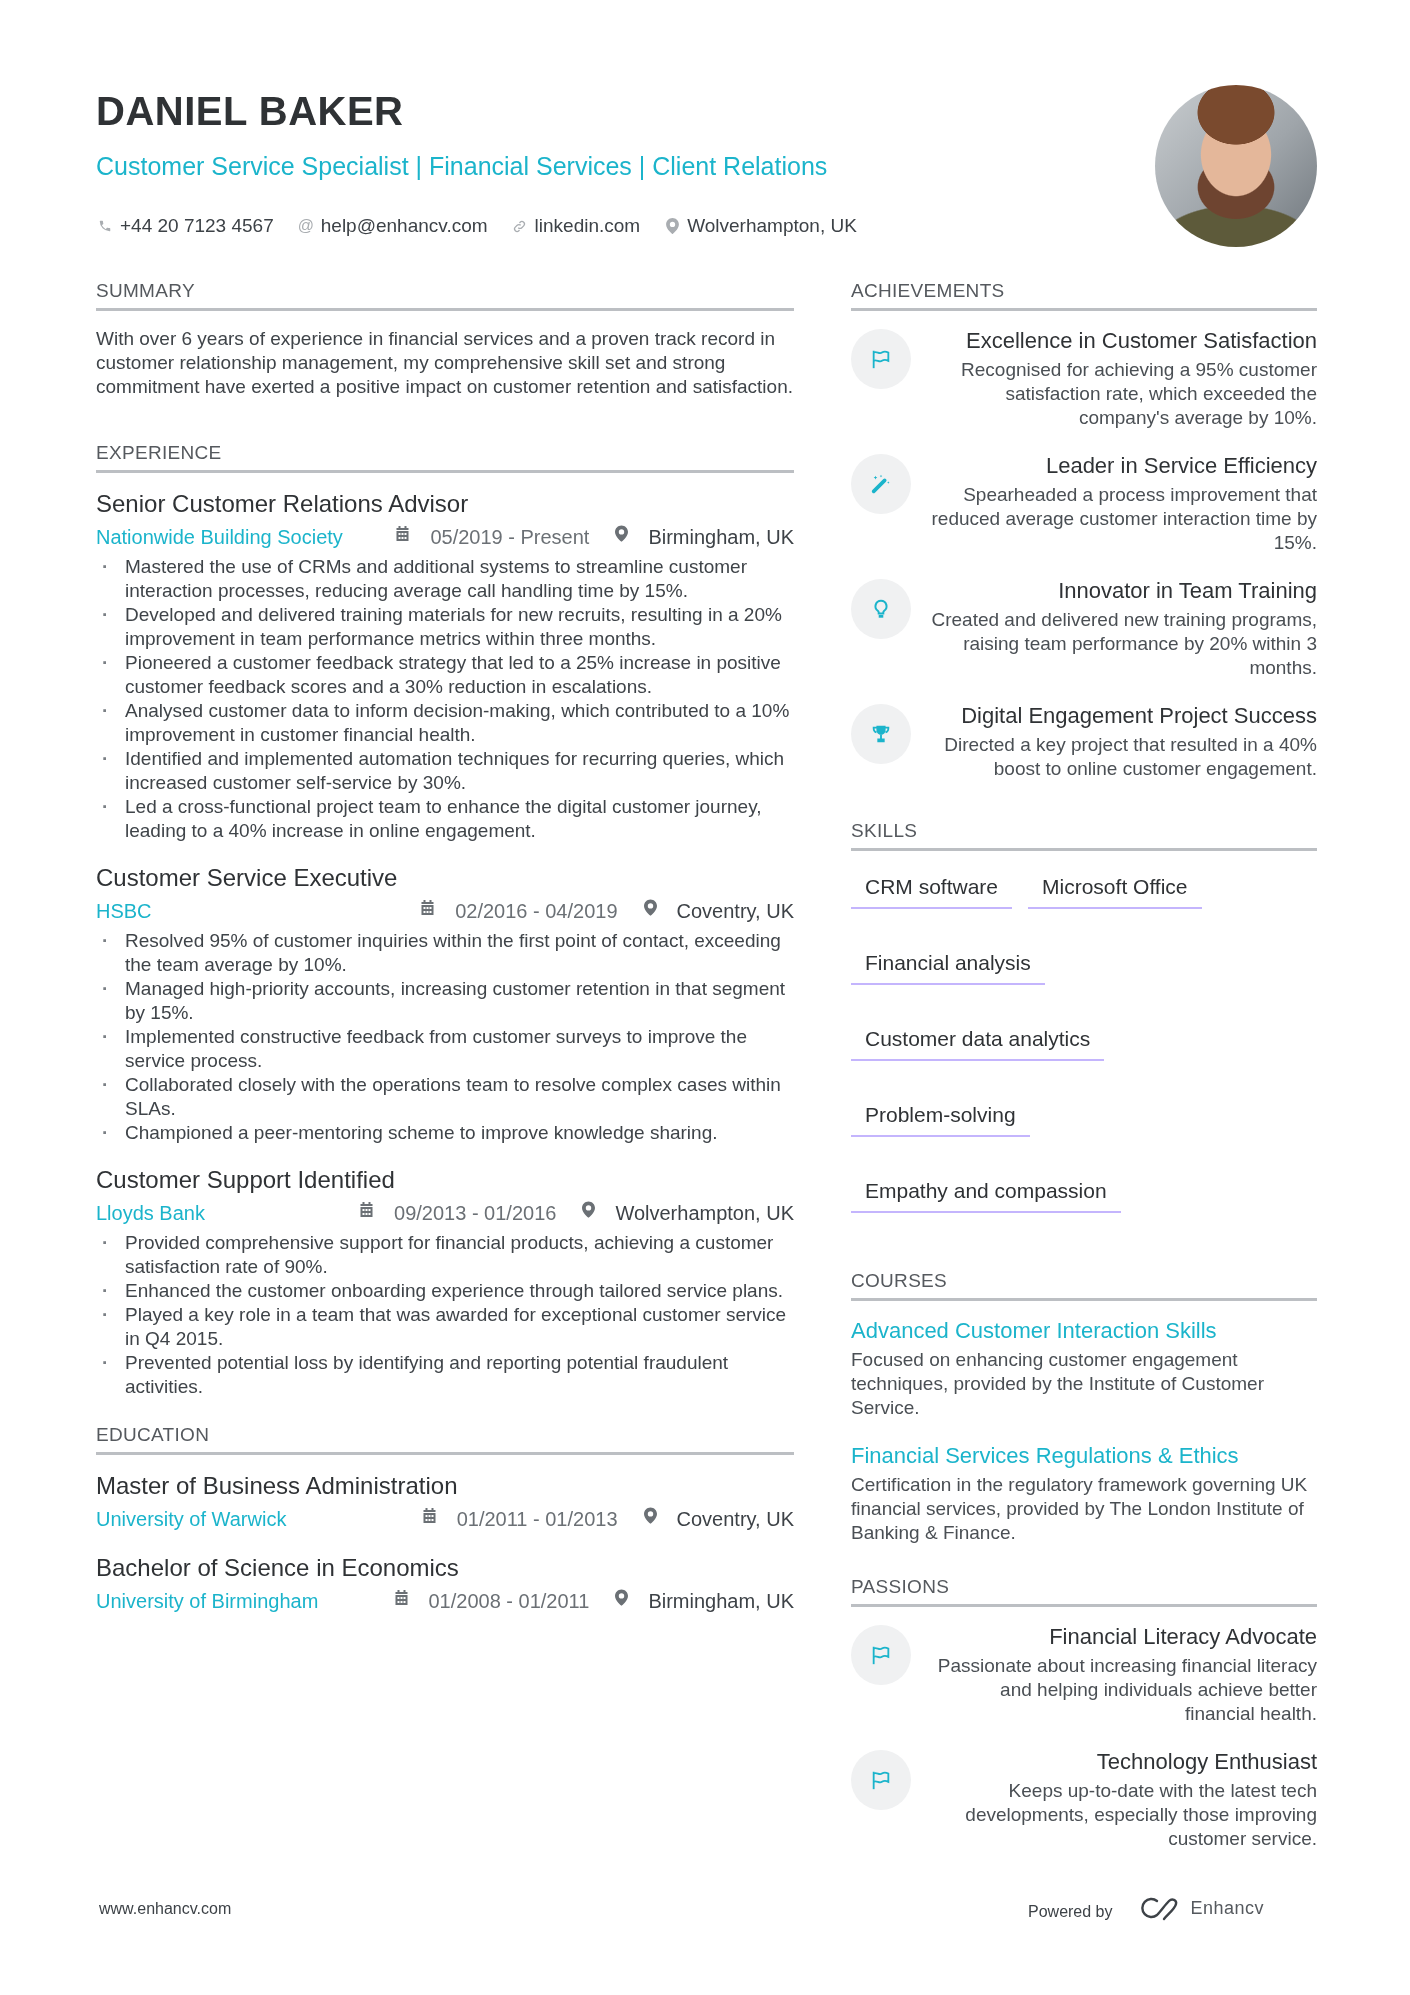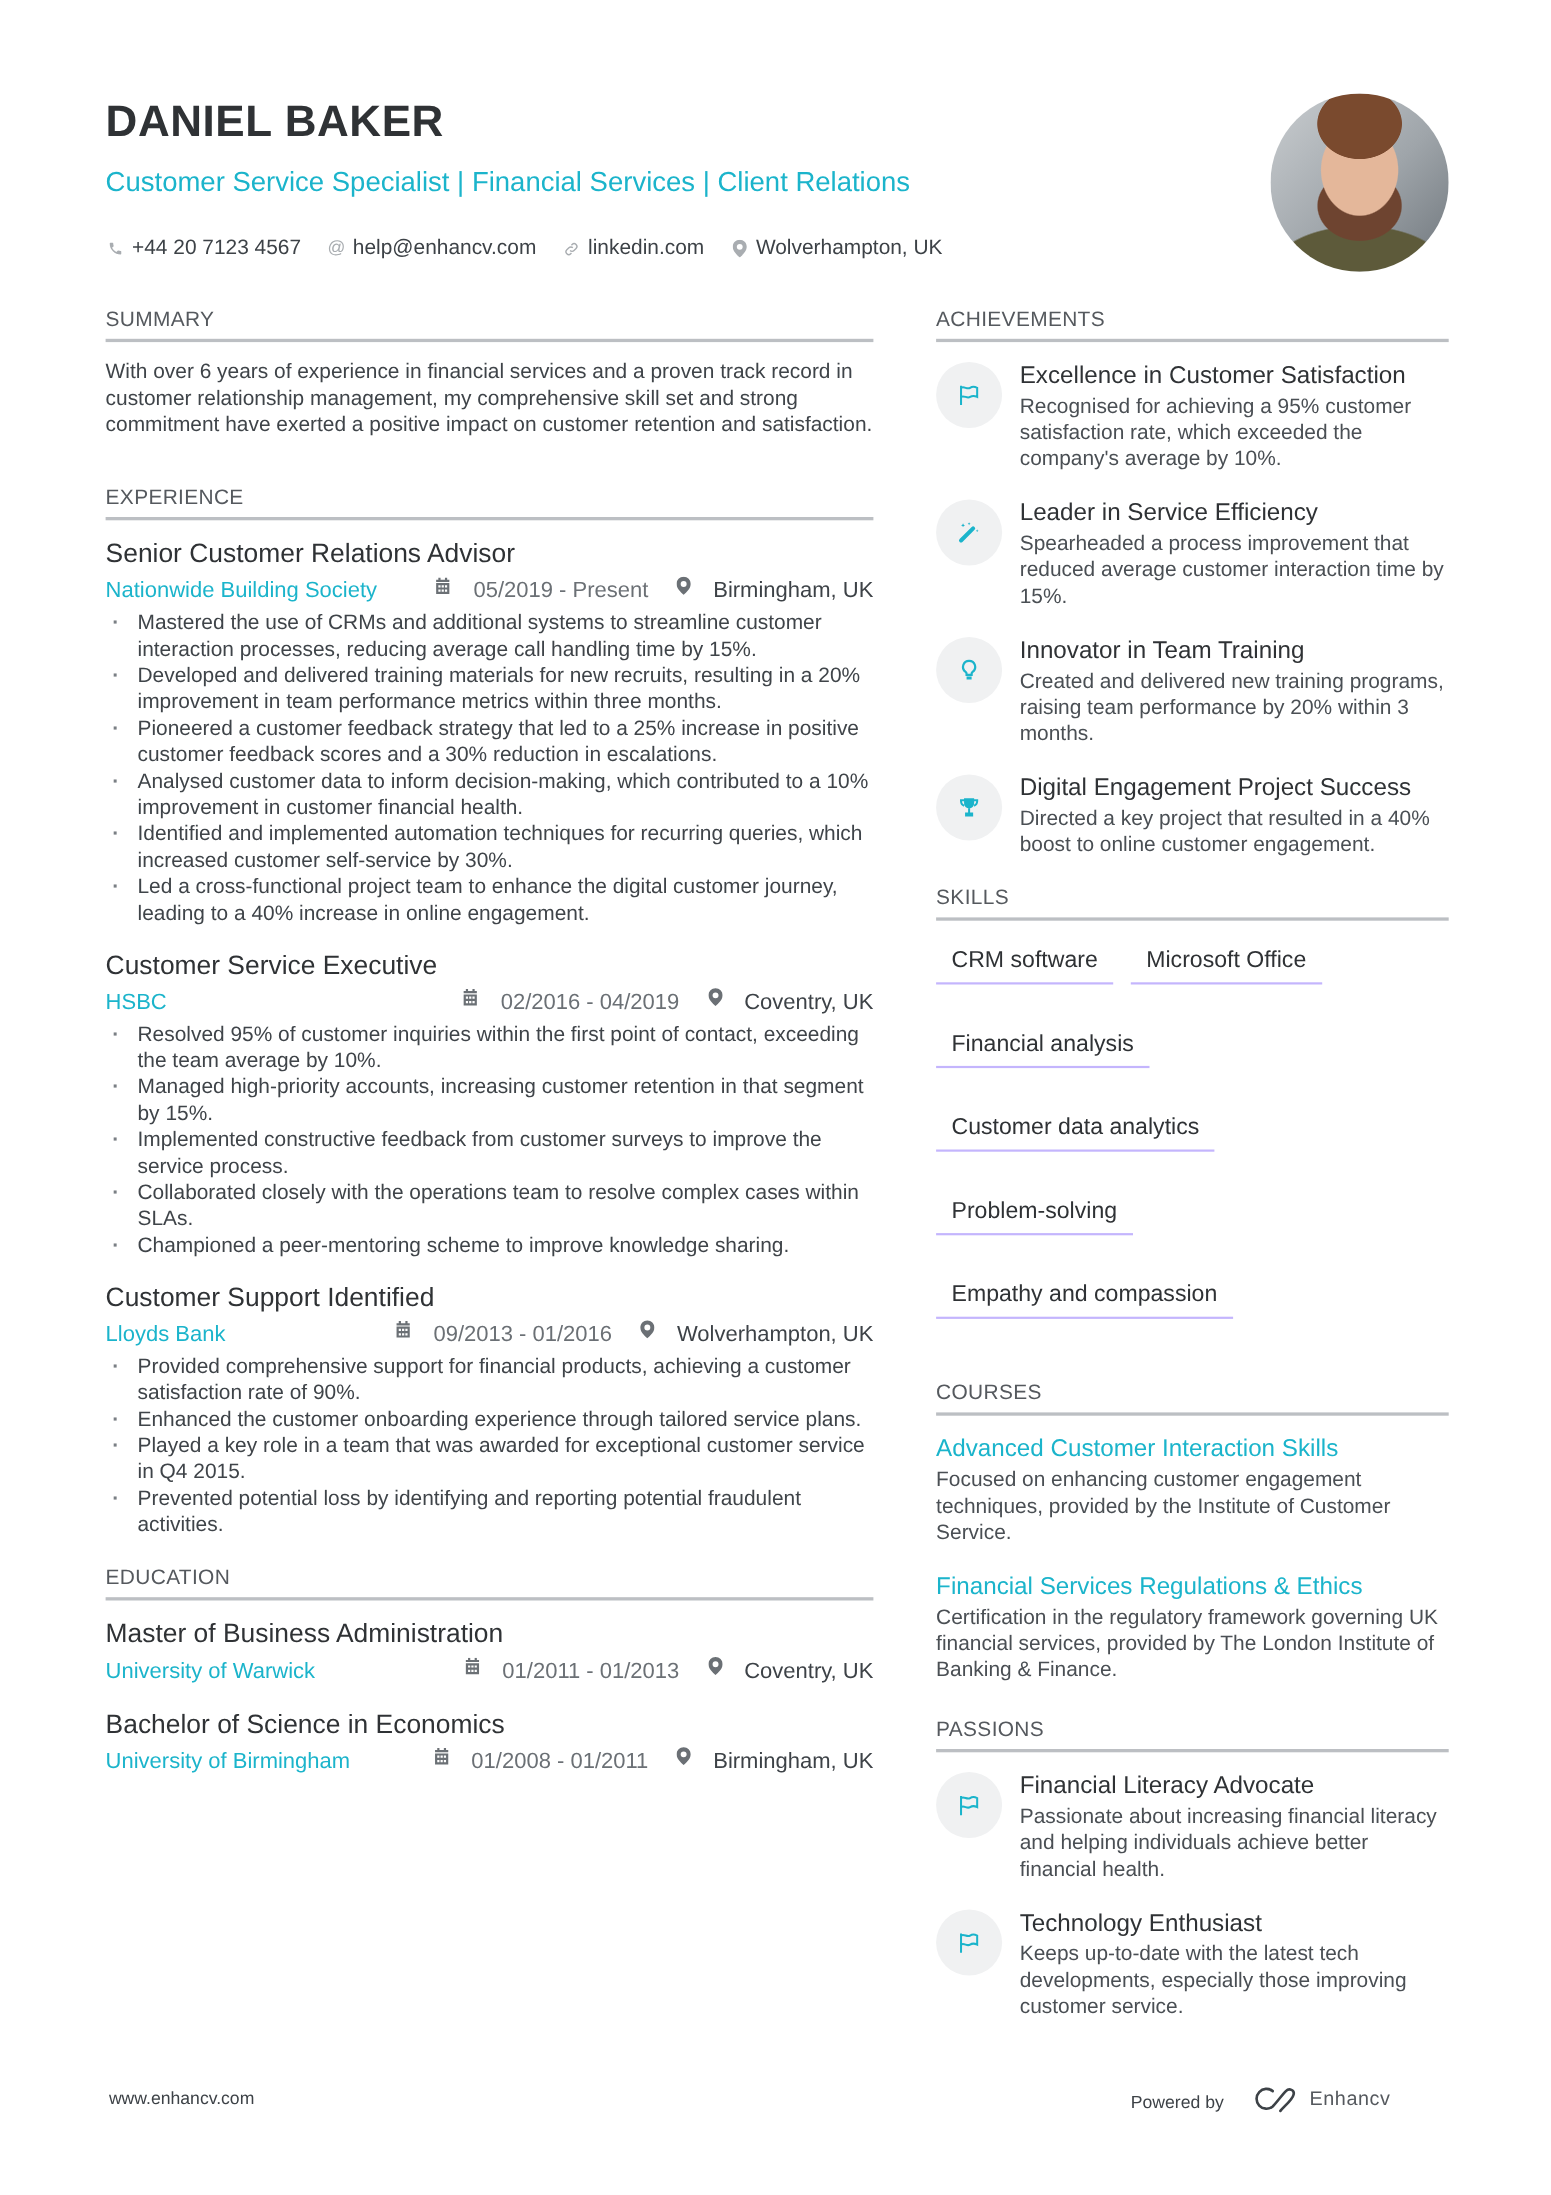--- a/index.html
+++ b/index.html
@@ -40,21 +40,21 @@
   .bullets { list-style: none; margin-top: 4px; }
   .bullets li { position: relative; padding-left: 29px; font-size: 19px; line-height: 24px; color: #3f4449; }
   .bullets li::before { content: "·"; position: absolute; left: 6px; top: 0; color: #7a7f84; font-weight: bold; }
 
   .edu { margin-bottom: 20px; }
 
   .ach { display: flex; margin-bottom: 22px; }
   .ach-icon { flex: 0 0 60px; width: 60px; height: 60px; border-radius: 50%; background: #f0f1f2;
     display: flex; align-items: center; justify-content: center; color: #1bb4cb; margin-right: 16px; margin-top: 2px; }
   .ach-icon svg { width: 22px; height: 22px; }
-  .ach-body { flex: 1; }
+  .ach-body { flex: 1; text-align: right; }
   .ach-title { font-size: 22px; color: #2f3235; line-height: 28px; }
   .ach-desc { font-size: 19px; line-height: 24px; color: #4a4f54; margin-top: 3px; }
 
   .skills { display: flex; flex-wrap: wrap; column-gap: 16px; row-gap: 17px; margin-top: 4px; }
   .skill { font-size: 21px; color: #2f3235; padding: 8px 14px 8px 14px; border-bottom: 2px solid #c4b5fd; line-height: 24px; white-space: nowrap; }
 
   .course { margin-bottom: 22px; }
   .course-title { font-size: 22px; color: #1bb4cb; line-height: 28px; }
   .course-desc { font-size: 19px; line-height: 24px; color: #4a4f54; margin-top: 3px; }
 
@@ -236,21 +236,21 @@
               </svg></span>
           <span>Birmingham, UK</span>
         </span>
       </div>
     </div>
   </section>
 </div>
 
 <div class="col-right">
 
-  <section style="margin-bottom:24px;">
+  <section style="margin-bottom:38px;">
     <div class="sec-head">ACHIEVEMENTS</div>
 
     <div class="ach">
       <div class="ach-icon">
         <svg viewBox="0 0 24 24" fill="none" stroke="#1bb4cb" stroke-width="2">
             <path d="M4 3v19"></path>
             <path d="M4 5c3-2 6 2 9 0s5-1 7 0v9c-2-1-4-2-7 0s-6-2-9 0"></path>
           </svg>
       </div>
       <div class="ach-body">

